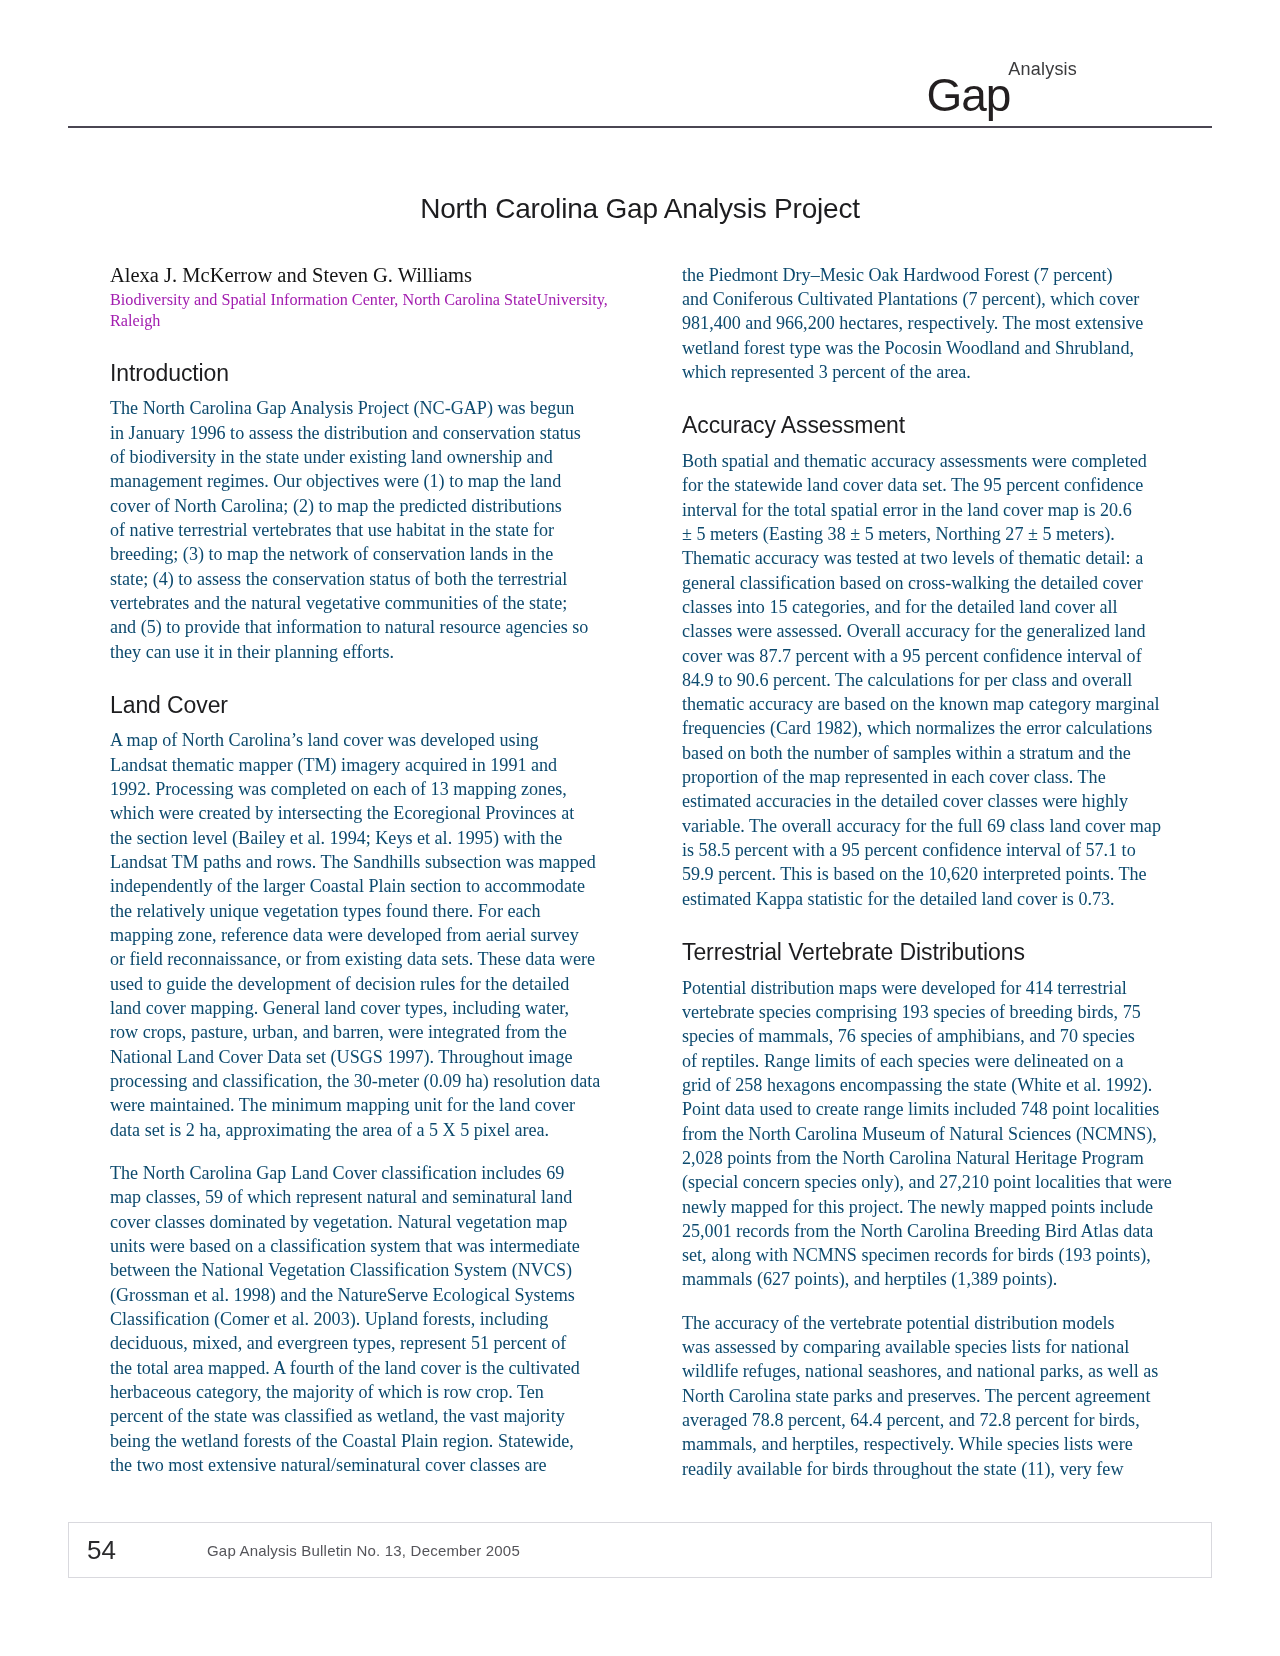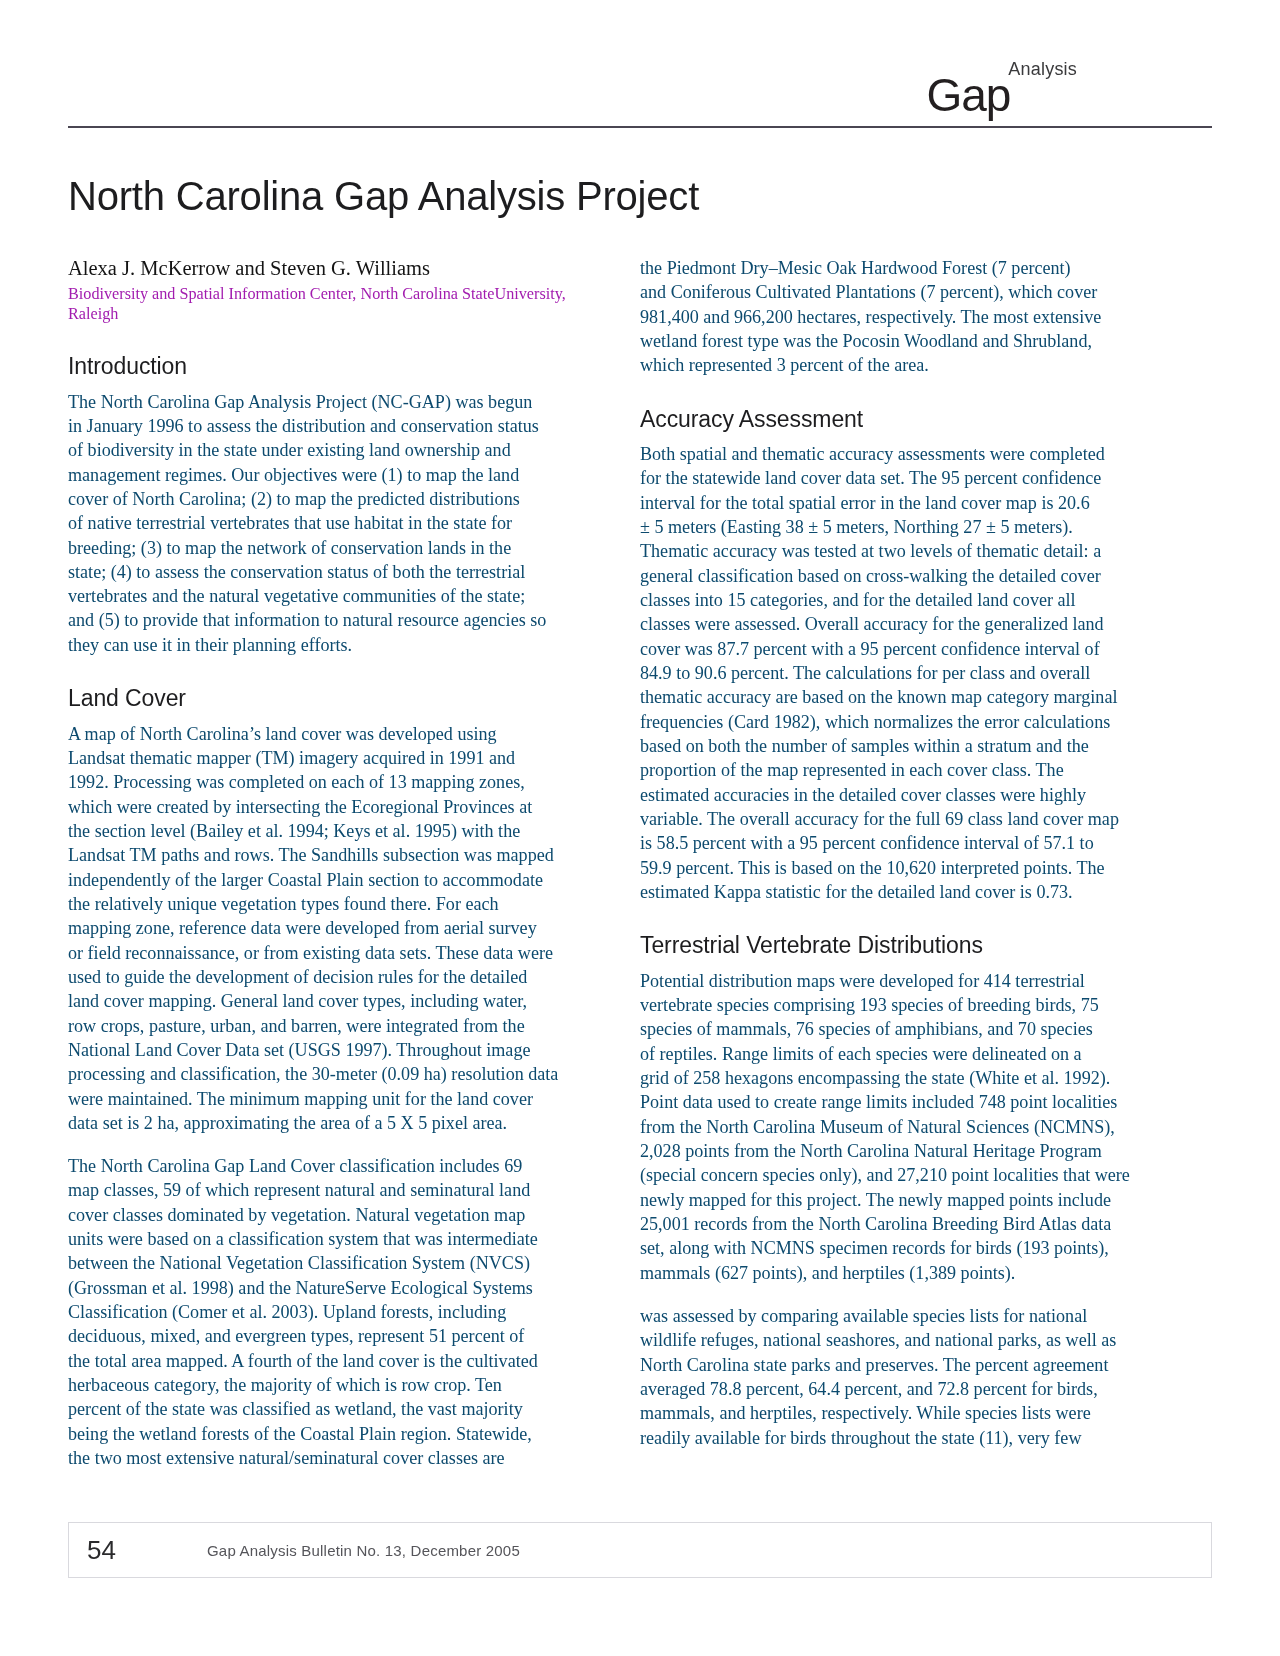--- a/index.html
+++ b/index.html
@@ -60,35 +60,37 @@
     position: absolute;
     left: 0;
     right: 0;
     bottom: 0;
     height: 2px;
     background: #4a4652;
   }
 
   
   .doc-title {
+    text-align: center;
     font-family: "Liberation Sans", "DejaVu Sans", sans-serif;
     font-weight: 400;
-    font-size: 40px;
+    font-size: 28px;
     letter-spacing: -0.2px;
     color: #1d1d1f;
-    margin: 46px 0 0 0;
+    margin: 66px 0 0 0;
     line-height: 1.1;
   }
 
   
   .columns {
     display: flex;
     gap: 42px;
     margin-top: 38px;
     align-items: flex-start;
+    justify-content: flex-end;
   }
   .col {
     width: 530px;
     flex: 0 0 530px;
   }
 
   .authors {
     font-size: 20.5px;
     line-height: 1.25;
     margin: 0 0 2px 0;
@@ -280,20 +282,21 @@
           <span class="ln">Point data used to create range limits included 748 point localities</span>
           <span class="ln">from the North Carolina Museum of Natural Sciences (NCMNS),</span>
           <span class="ln">2,028 points from the North Carolina Natural Heritage Program</span>
           <span class="ln">(special concern species only), and 27,210 point localities that were</span>
           <span class="ln">newly mapped for this project. The newly mapped points include</span>
           <span class="ln">25,001 records from the North Carolina Breeding Bird Atlas data</span>
           <span class="ln">set, along with NCMNS specimen records for birds (193 points),</span>
           <span class="ln">mammals (627 points), and herptiles (1,389 points).</span>
         </p>
       <p class="body">
+          <span class="ln">The accuracy of the vertebrate potential distribution models</span>
           <span class="ln">was assessed by comparing available species lists for national</span>
           <span class="ln">wildlife refuges, national seashores, and national parks, as well as</span>
           <span class="ln">North Carolina state parks and preserves. The percent agreement</span>
           <span class="ln">averaged 78.8 percent, 64.4 percent, and 72.8 percent for birds,</span>
           <span class="ln">mammals, and herptiles, respectively. While species lists were</span>
           <span class="ln">readily available for birds throughout the state (11), very few</span>
         </p>
 
     </div>
   </div>

